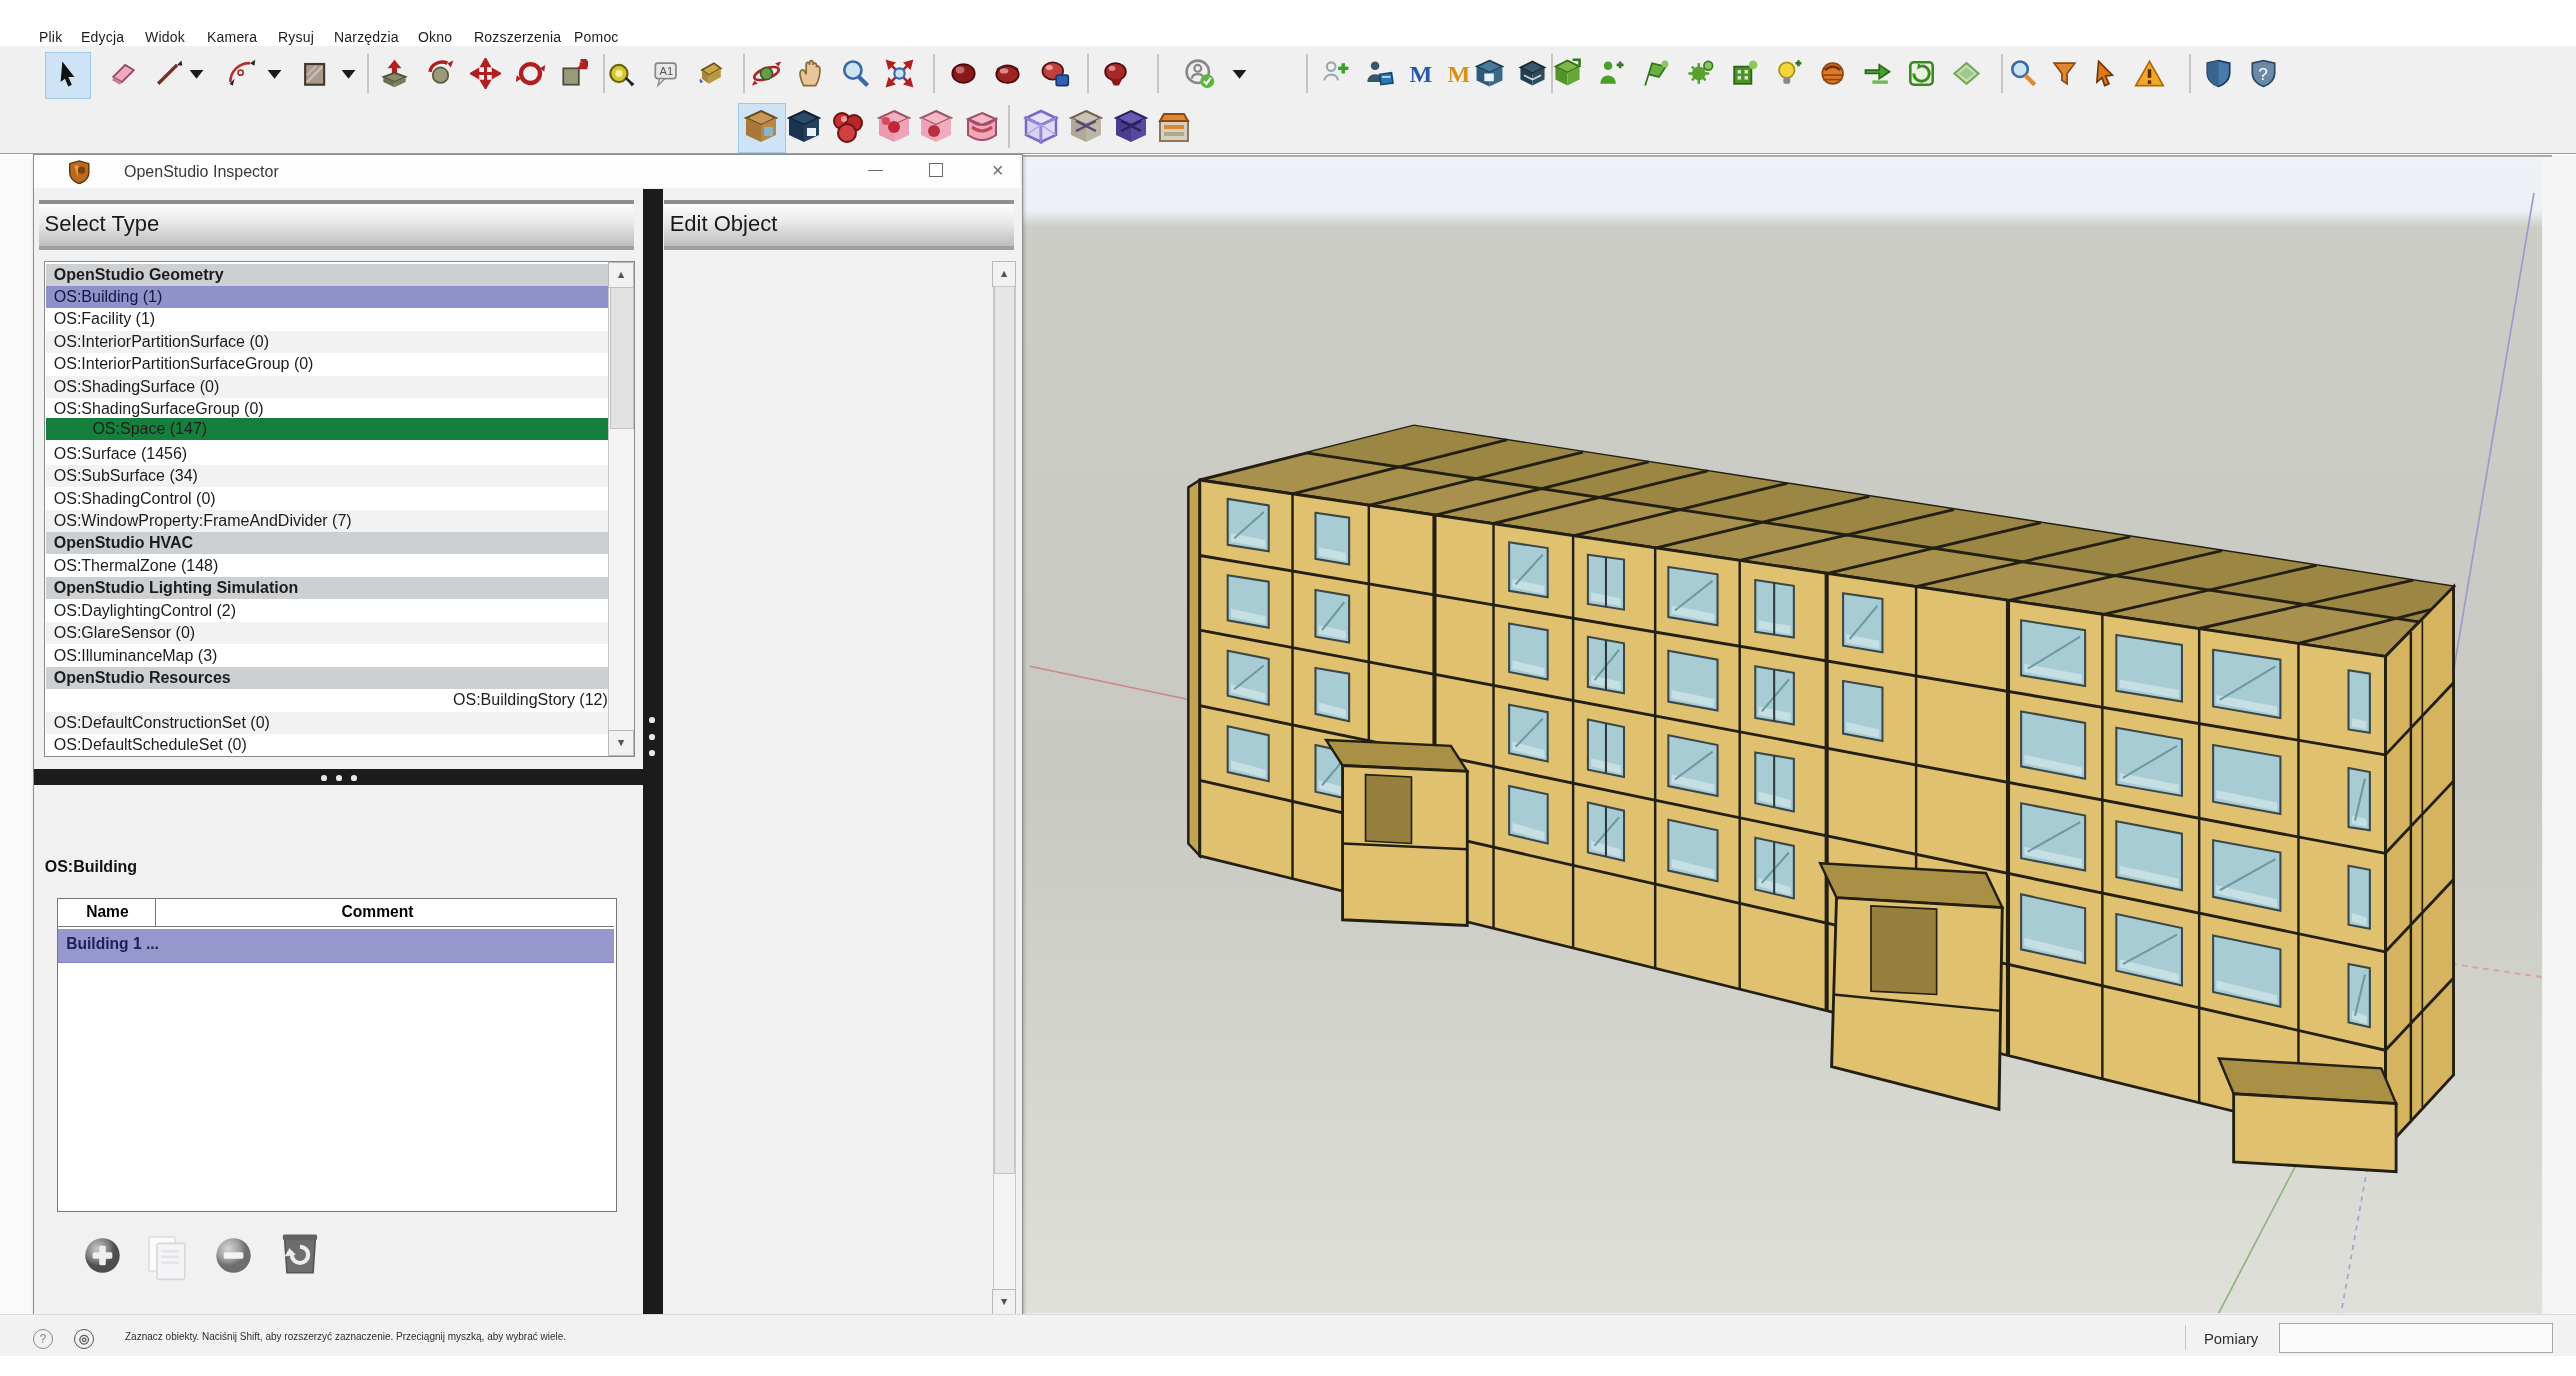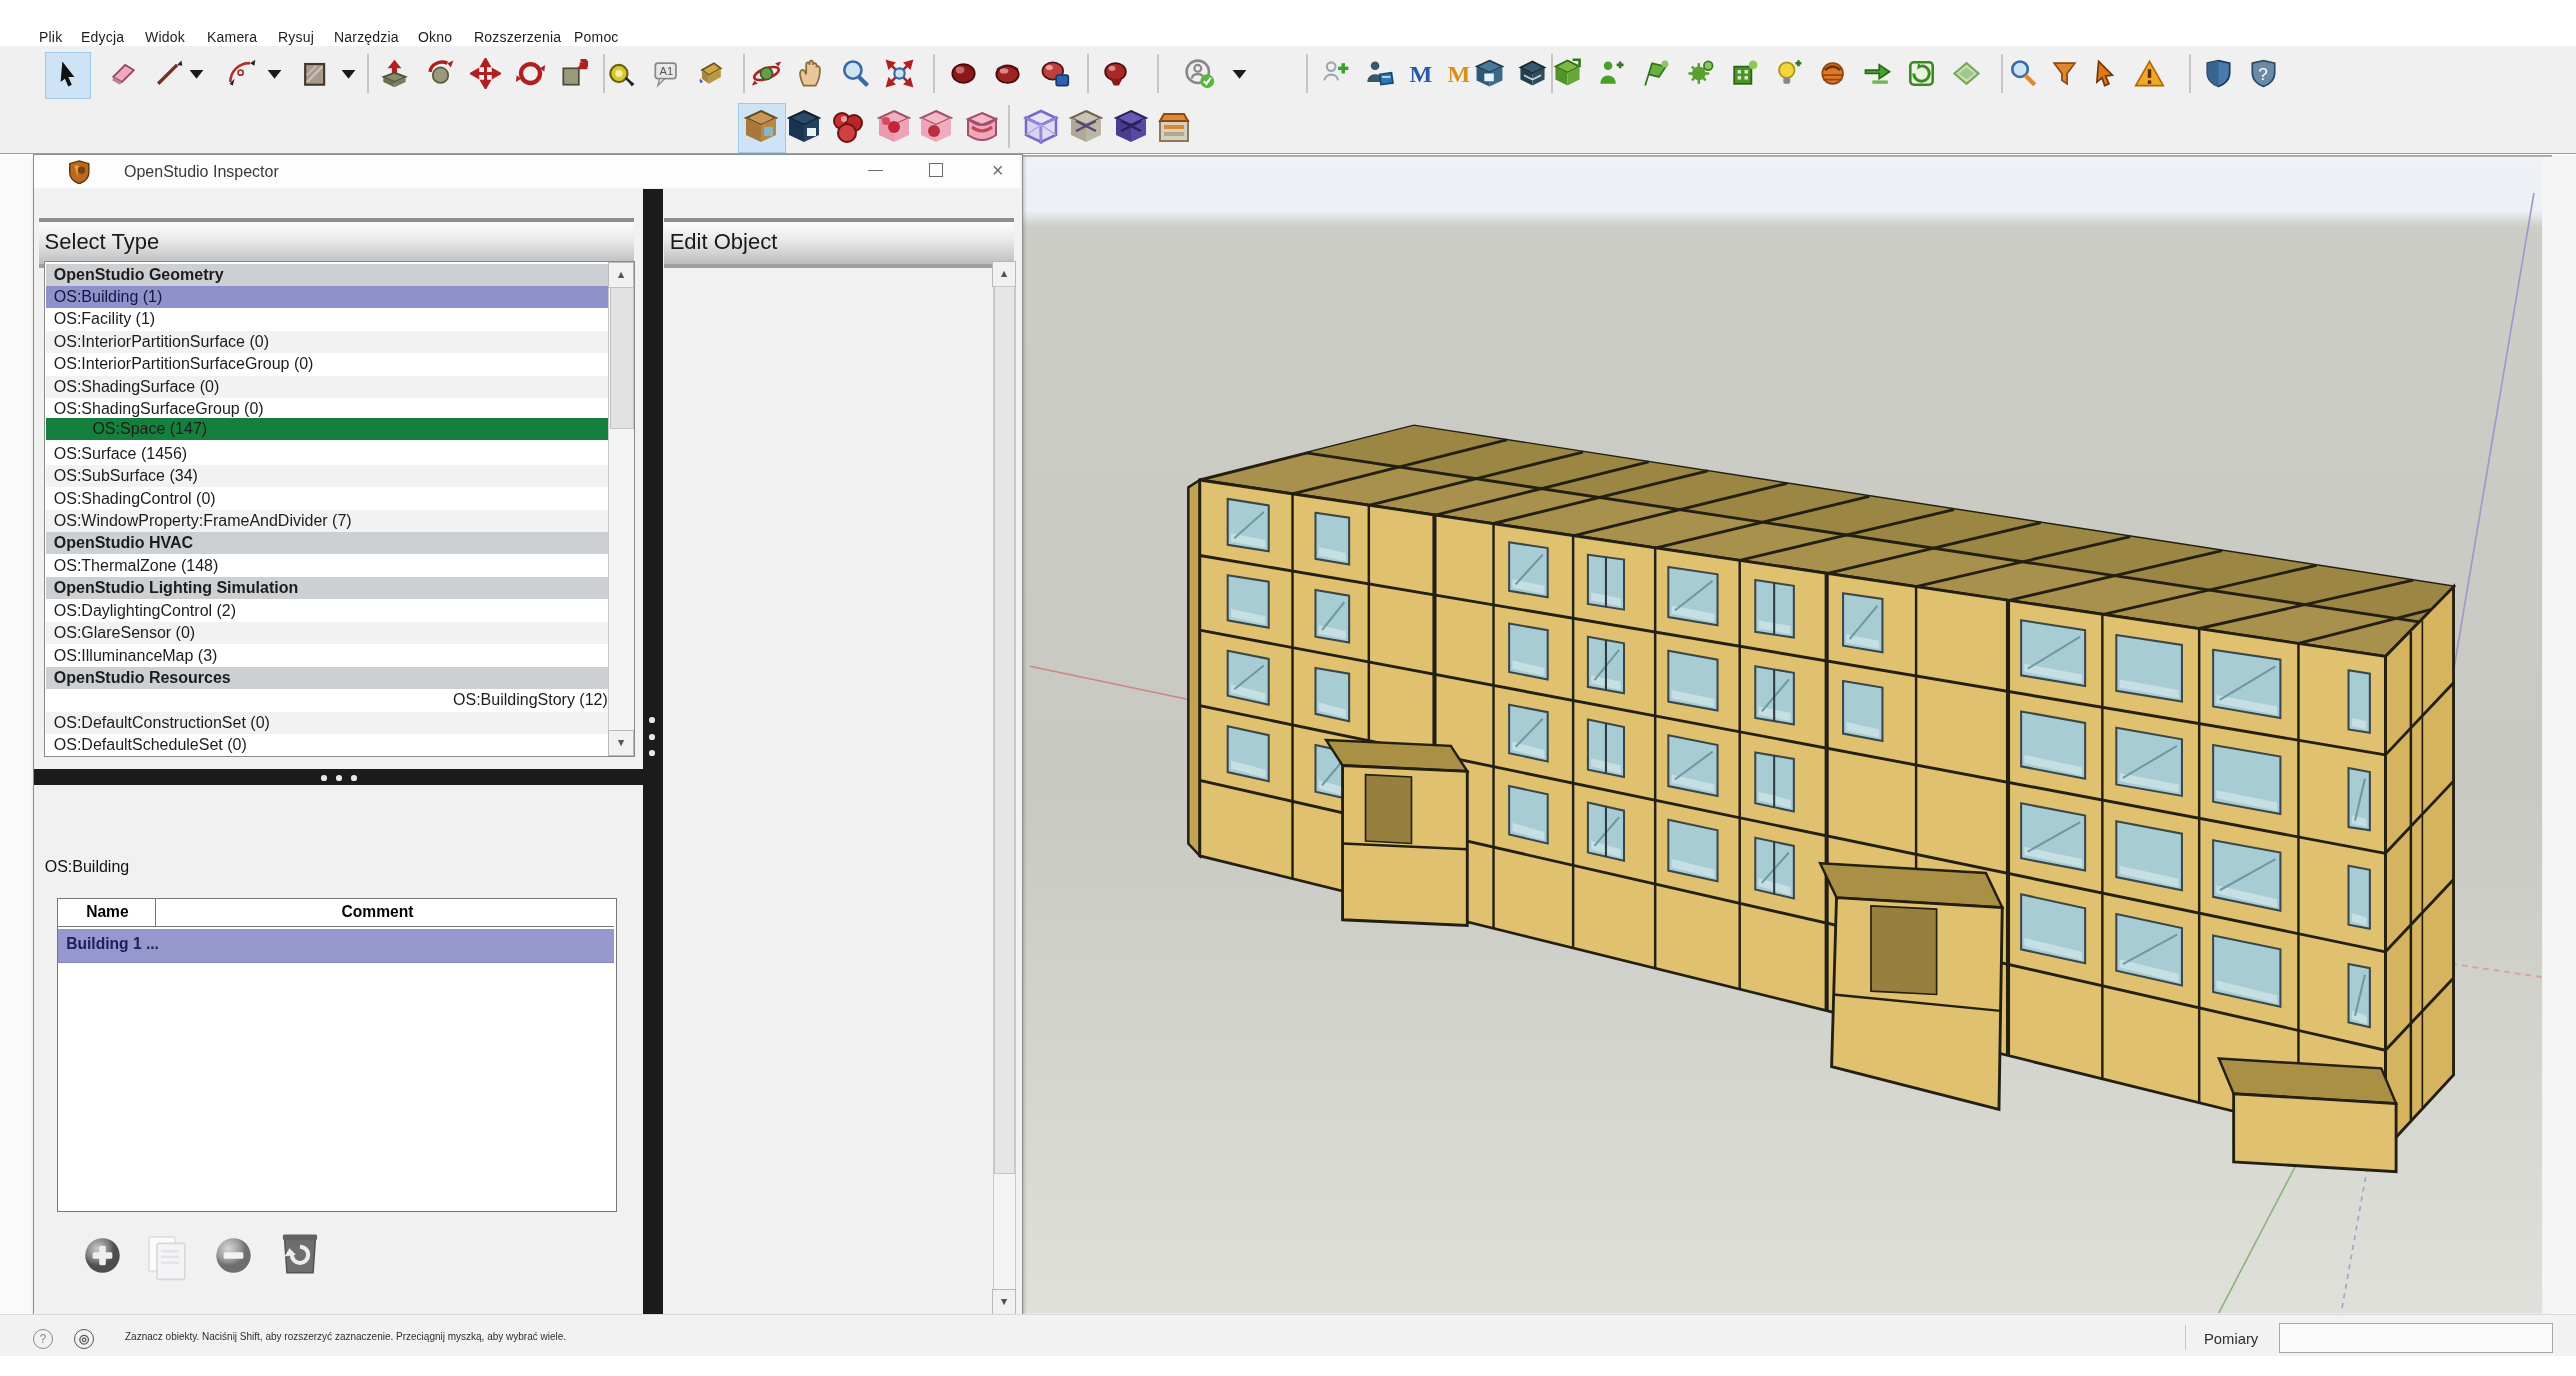--- a/index.html
+++ b/index.html
@@ -1,20 +1,20 @@
 <!DOCTYPE html>
 <html style="font-size:13px"><head><meta charset="utf-8"><style>
 html,body{margin:0;padding:0;background:#fff;font-family:"Liberation Sans",sans-serif;}
 #page{position:relative;width:2576px;height:1376px;overflow:hidden;background:#fff;}
 .abs{position:absolute;}
 .menuitem{position:absolute;top:29px;font-size:14px;color:#1c1c1c;letter-spacing:0.2px;}
 #toolbar{position:absolute;left:0;top:46px;width:2576px;height:107px;background:#f0f0f0;border-bottom:1.6px solid #9d9d9d;}
 .sep1{position:absolute;top:54px;width:1.6px;height:39px;background:#c6c6c6;}
 .sep2{position:absolute;top:105px;width:1.6px;height:43px;background:#c6c6c6;}
-.hdrbar{position:absolute;left:4.9px;height:42px;background:linear-gradient(#fdfdfd,#e8e8e8 45%,#bdbdbd);border-top:4.1px solid #8f8f8f;border-bottom:4.1px solid #9f9fa3;margin-top:18px;}
+.hdrbar{position:absolute;left:4.9px;height:42px;background:linear-gradient(#fdfdfd,#e8e8e8 45%,#bdbdbd);border-top:4.1px solid #8f8f8f;border-bottom:4.1px solid #9f9fa3;}
 .hdrbar span{position:absolute;left:5.7px;top:7.4px;font-size:22px;color:#19191b;}
 .row{position:absolute;left:1.6px;height:22px;font-size:16px;color:#1c1c1c;white-space:nowrap;padding-left:7.4px;line-height:22px;}
 .rowhdr{font-weight:bold;background:#ccd0d3;}
 .sel{background:#8f92ca;color:#16163f;}
 .sbbtn{position:absolute;width:24.6px;height:24px;background:#f1f1f1;border:0.8px solid #b9b9b9;color:#555;font-size:10.7px;text-align:center;line-height:23px;}
 </style></head>
 <body>
 <div id="page">
 <div class="menuitem" style="left:39px">Plik</div>
 <div class="menuitem" style="left:81px">Edycja</div>
@@ -578,21 +578,21 @@
 <div class="abs" style="left:565px;top:25.4px;width:22px;height:140px;background:#e2e2e2;border:0.8px solid #c2c2c2;"></div>
 </div>
 <div class="abs" style="left:0px;top:614px;width:609px;height:16.4px;background:#1b1b1b;"></div>
 <div class="abs" style="left:287px;top:620px;width:5.7px;height:5.7px;background:#e8e8e8;border-radius:50%;"></div>
 <div class="abs" style="left:302px;top:620px;width:5.7px;height:5.7px;background:#e8e8e8;border-radius:50%;"></div>
 <div class="abs" style="left:317px;top:620px;width:5.7px;height:5.7px;background:#e8e8e8;border-radius:50%;"></div>
 <div class="abs" style="left:609px;top:34px;width:19.7px;height:1137px;background:#1b1b1b;"></div>
 <div class="abs" style="left:615px;top:562px;width:5.7px;height:5.7px;background:#e8e8e8;border-radius:50%;"></div>
 <div class="abs" style="left:615px;top:579px;width:5.7px;height:5.7px;background:#e8e8e8;border-radius:50%;"></div>
 <div class="abs" style="left:615px;top:595px;width:5.7px;height:5.7px;background:#e8e8e8;border-radius:50%;"></div>
-<div class="abs" style="left:10.7px;top:703px;font-size:16px;font-weight:normal;color:#111;">OS:Building</div>
+<div class="abs" style="left:10.7px;top:703px;font-size:16px;font-weight:bold;color:#111;">OS:Building</div>
 <div class="abs" style="left:23px;top:743px;width:558px;height:312px;background:#fff;border:0.8px solid #777;">
 <div class="abs" style="left:0;top:0;width:556px;height:27px;border-bottom:0.8px solid #777;"></div>
 <div class="abs" style="left:97px;top:0;width:0.8px;height:27px;background:#777;"></div>
 <div class="abs" style="left:16.4px;top:4.1px;width:66px;text-align:center;font-size:15.6px;font-weight:bold;">Name</div>
 <div class="abs" style="left:98px;top:4.1px;width:443px;text-align:center;font-size:15.6px;font-weight:bold;">Comment</div>
 <div class="abs" style="left:0px;top:29.5px;width:556px;height:33px;background:#9597cd;border-bottom:0.8px solid #8486bb;"></div>
 <div class="abs" style="left:8.2px;top:36px;font-size:15.6px;color:#20205a;font-weight:bold;">Building 1 ...</div>
 </div>
 <svg class="abs" style="left:48px;top:1080px" width="41" height="41" viewBox="0 0 50 50">
 <defs>

